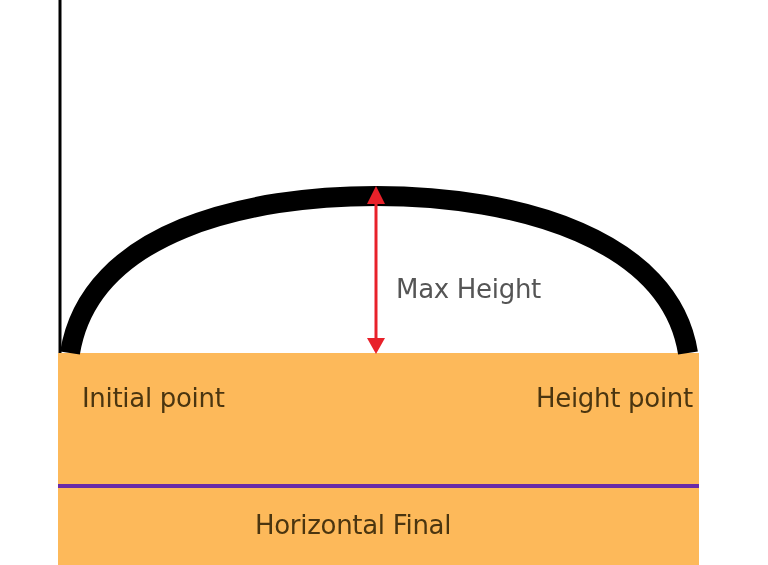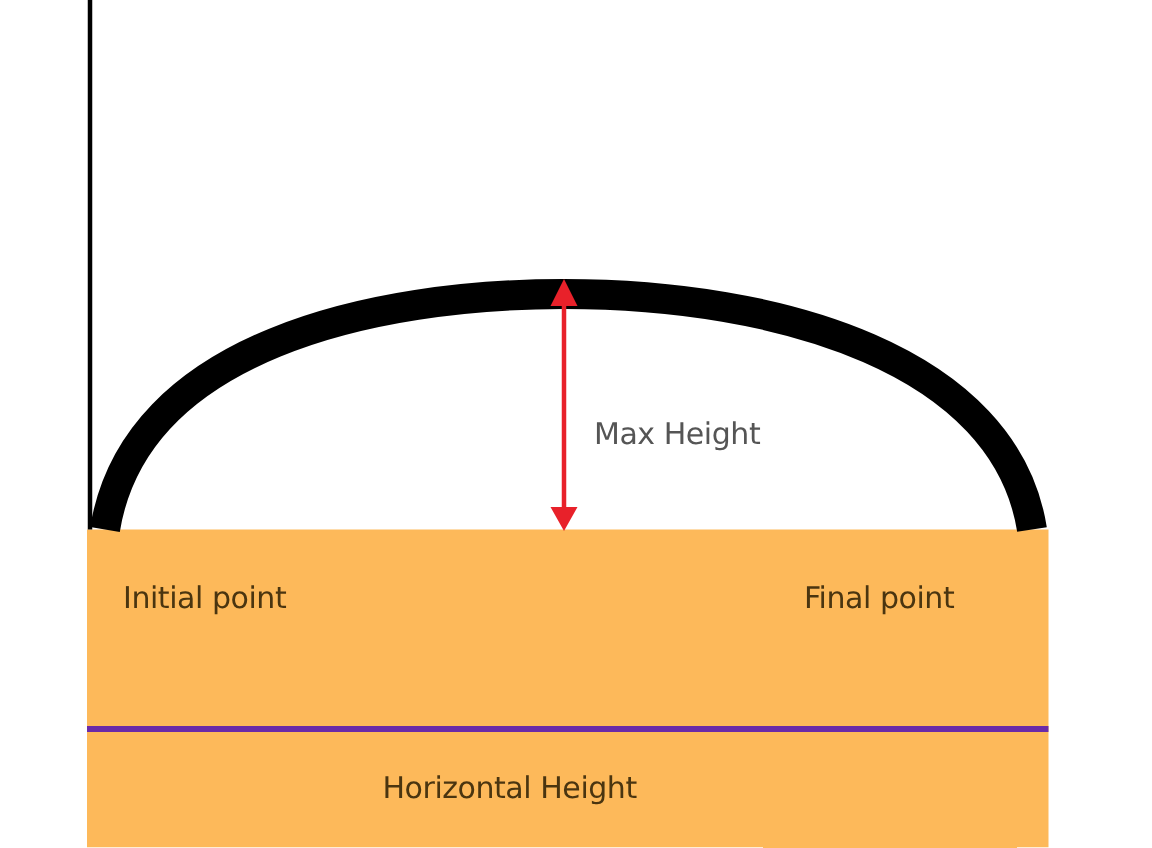--- a/index.html
+++ b/index.html
@@ -4,21 +4,21 @@
   <style>
     html, body { margin: 0; padding: 0; }
     body {
       width: 768px; height: 565px; background: #ffffff; overflow: hidden;
       position: relative;
       font-family: "DejaVu Sans", sans-serif;
     }
     #diagram { position: absolute; left: 0; top: 0; width: 768px; height: 565px; }
     .lbl {
       position: absolute; font-family: "DejaVu Sans", sans-serif;
-      font-size: 20px; line-height: 30px; white-space: nowrap;
+      font-size: 26px; line-height: 30px; white-space: nowrap;
       letter-spacing: -0.3px;
     }
   </style>
 </head>
 <body>
 
 <svg id="diagram" viewBox="0 0 768 565" xmlns="http://www.w3.org/2000/svg">
 
   <rect x="58" y="353" width="641" height="212" fill="#FDB95A"></rect>
 
@@ -28,14 +28,14 @@
 
   <line x1="376" y1="200" x2="376" y2="342" stroke="#E8212A" stroke-width="3"></line>
   <polygon points="376,186 367,204 385,204" fill="#E8212A"></polygon>
   <polygon points="376,354 367,338 385,338" fill="#E8212A"></polygon>
 
   <line x1="58" y1="486" x2="699" y2="486" stroke="#6A2AA8" stroke-width="4"></line>
 </svg>
 
 <div class="lbl" style="left:396px; top:274px; color:#555;">Max Height</div>
 <div class="lbl" style="left:82px; top:383px; color:#4a3510;text-align:center;">Initial point</div>
-<div class="lbl" style="left:536px; top:383px; color:#4a3510;">Final point</div>
-<div class="lbl" style="left:255px; top:510px; color:#4a3510;">Horizontal Height</div>
+<div class="lbl" style="left:536px; top:383px; color:#4a3510;">Height point</div>
+<div class="lbl" style="left:255px; top:510px; color:#4a3510;">Horizontal Final</div>
 
 </body></html>

